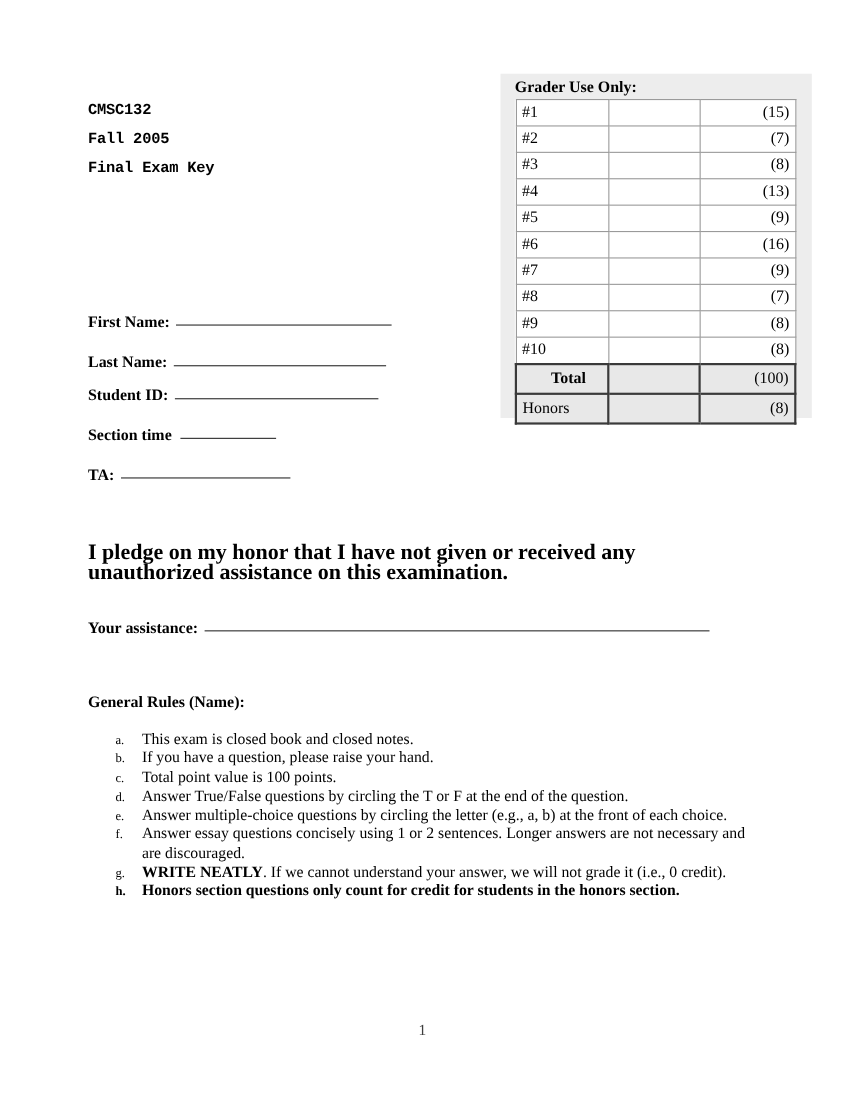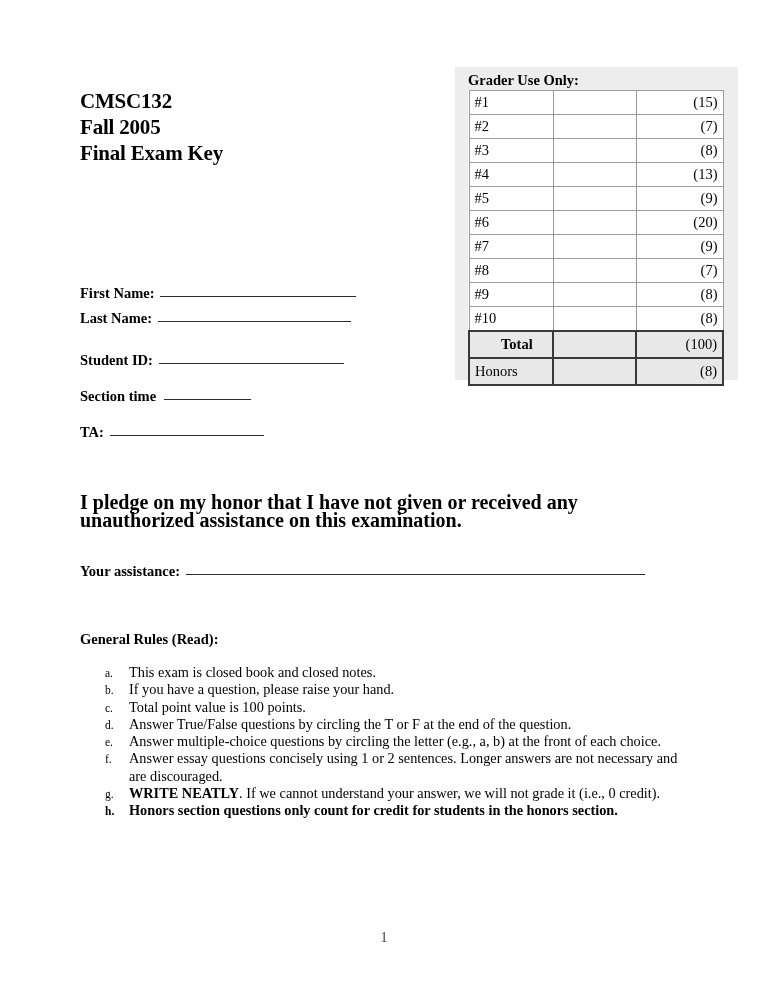--- a/index.html
+++ b/index.html
@@ -14,23 +14,23 @@
     font-family: "Liberation Serif", serif;
     color: #000000;
     overflow: hidden;
   }
 
   
   .exam-title {
     position: absolute;
     left: 80px;
     top: 88px;
-    font-family: Liberation Serif, serif;
-    font-weight: bold;
-    font-size: 21px;
+    font-family: Liberation Mono, monospace;
+    font-weight: bold;
+    font-size: 14px;
     line-height: 26px;
     letter-spacing: -0.2px;
   }
   .exam-title div { white-space: nowrap; }
 
   
   .grader-panel {
     position: absolute;
     left: 455px;
     top: 67px;
@@ -103,21 +103,21 @@
   .field .rule {
     display: inline-block;
     border-bottom: 1.6px solid #2b2b2b;
     height: 0;
     margin-left: 6px;
     position: relative;
     top: -1px;
   }
 
   #field-first  { left: 80px; top: 285px; }
-  #field-last   { left: 80px; top: 310px; }
+  #field-last   { left: 80px; top: 322px; }
   #field-sid    { left: 80px; top: 352px; }
   #field-sect   { left: 80px; top: 388px; }
   #field-ta     { left: 80px; top: 424px; }
 
   #field-first .rule { width: 196px; }
   #field-last  .rule { width: 193px; }
   #field-sid   .rule { width: 185px; }
   #field-sect  .rule { width: 87px; margin-left: 8px; }
   #field-ta    .rule { width: 154px; }
 
@@ -242,21 +242,21 @@
           <td class="pts">(13)</td>
         </tr>
         <tr>
           <td>#5</td>
           <td></td>
           <td class="pts">(9)</td>
         </tr>
         <tr>
           <td>#6</td>
           <td></td>
-          <td class="pts">(20)</td>
+          <td class="pts">(16)</td>
         </tr>
         <tr>
           <td>#7</td>
           <td></td>
           <td class="pts">(9)</td>
         </tr>
         <tr>
           <td>#8</td>
           <td></td>
           <td class="pts">(7)</td>
@@ -310,21 +310,21 @@
   <span class="rule"></span>
 </div>
 
 <div class="pledge">I pledge on my honor that I have not given or received any unauthorized assistance on this examination.</div>
 
 <div class="signature">
   <span class="lbl">Your assistance:</span>
   <span class="rule"></span>
 </div>
 
-<div class="rules-heading">General Rules (Read):</div>
+<div class="rules-heading">General Rules (Name):</div>
 <ol class="rules-list" id="rules-list">
     <li><span class="marker">a.</span><span>This exam is closed book and closed notes.</span></li>
     <li><span class="marker">b.</span><span>If you have a question, please raise your hand.</span></li>
     <li><span class="marker">c.</span><span>Total point value is 100 points.</span></li>
     <li><span class="marker">d.</span><span>Answer True/False questions by circling the T or F at the end of the question.</span></li>
     <li><span class="marker">e.</span><span>Answer multiple-choice questions by circling the letter (e.g., a, b) at the front of each choice.</span></li>
     <li><span class="marker">f.</span><span>Answer essay questions concisely using 1 or 2 sentences. Longer answers are not necessary and are discouraged.</span></li>
     <li><span class="marker">g.</span><span class="lead-bold">WRITE NEATLY</span><span>.  If we cannot understand your answer, we will not grade it (i.e., 0 credit).</span></li>
     <li class="bold-all"><span class="marker">h.</span><span>Honors section questions only count for credit for students in the honors section.</span></li>
   </ol>

